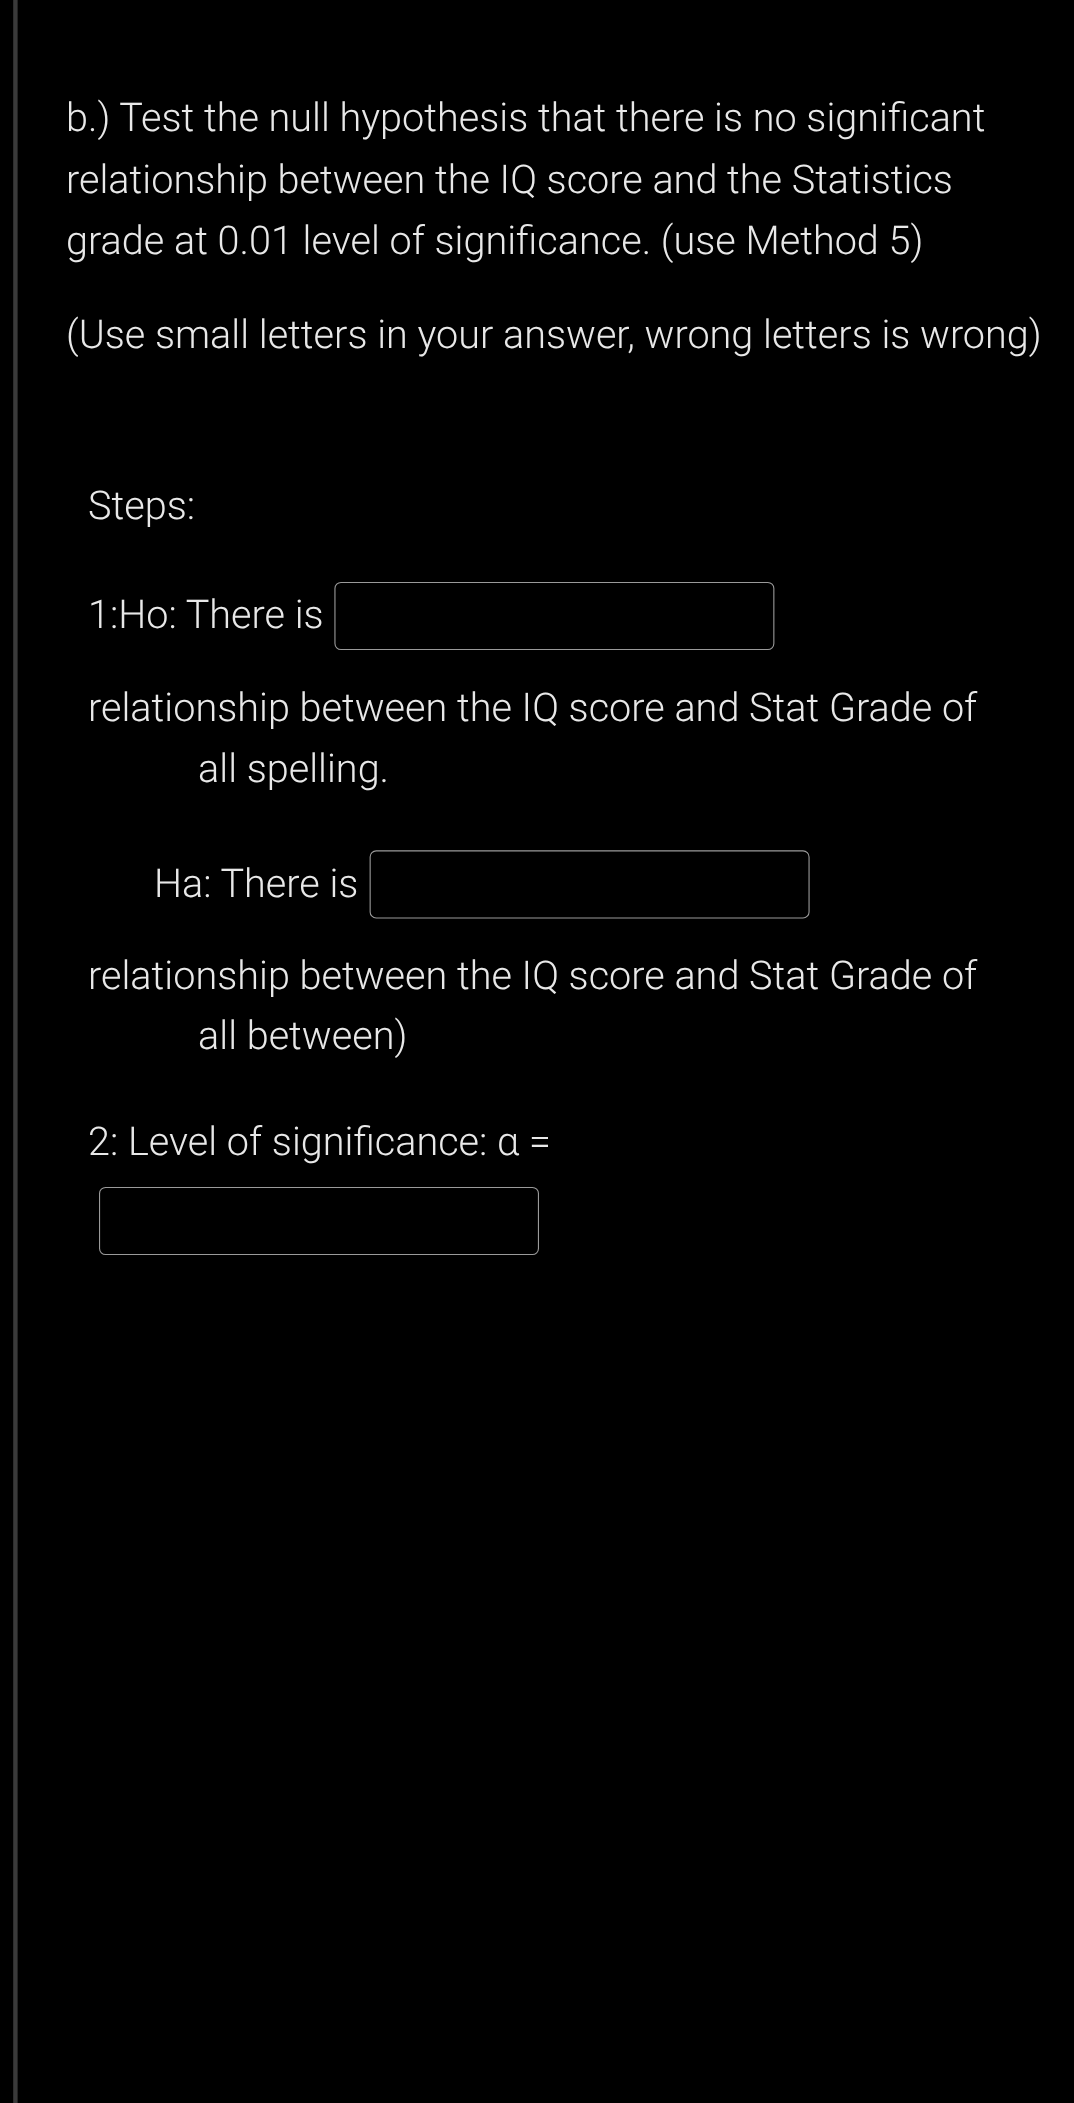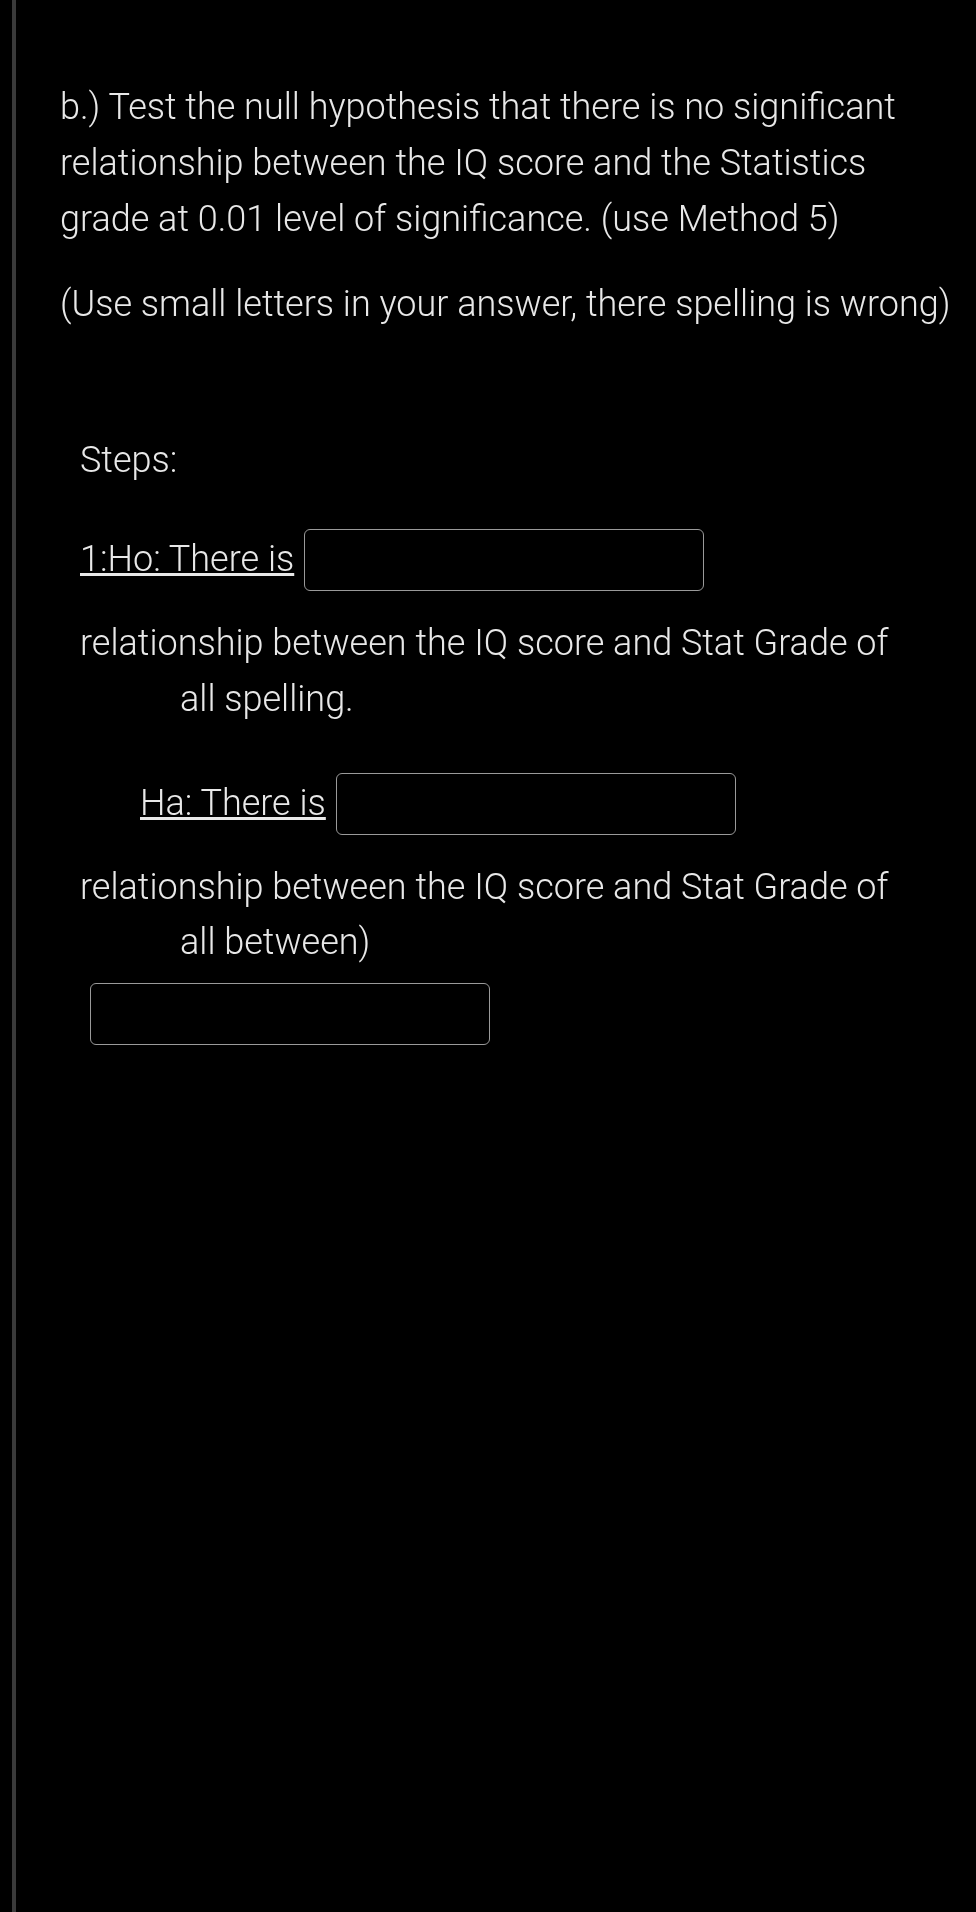--- a/index.html
+++ b/index.html
@@ -45,21 +45,20 @@
     }
     .indent {
       padding-left: 100px;
     }
     .indent-small {
       padding-left: 60px;
     }
     .step-row {
       margin-top: 35px;
       margin-bottom: 15px;
-      text-decoration: underline;
     }
     input[type="text"] {
       background-color: #000000;
       border: 1px solid #9a9a9a;
       border-radius: 6px;
       height: 62px;
       width: 400px;
       font-size: 32px;
       color: #e8e8e8;
       padding: 0 12px;
@@ -80,21 +79,21 @@
   </style>
 </head>
 <body>
 
 <div class="left-border"></div>
 
 <div class="content">
 
   <div class="paragraph">b.) Test the null hypothesis that there is no significant relationship between the IQ score and the Statistics grade at 0.01 level of significance. (use Method 5)</div>
 
-  <div class="paragraph">(Use small letters in your answer, there spelling is wrong)</div>
+  <div class="paragraph">(Use small letters in your answer, wrong letters is wrong)</div>
 
   <div class="step-section">
 
     <div class="step-label">Steps:</div>
 
     <div class="step-row inline-group">
       <span>1:Ho: There is</span>
       <input type="text" style="">
     </div>
 
@@ -102,17 +101,18 @@
     <div class="step-line indent">all spelling.</div>
 
     <div class="step-row inline-group indent-small" style="margin-top:45px;">
       <span>Ha: There is</span>
       <input type="text" style="">
     </div>
 
     <div class="step-line" style="margin-top:25px;">relationship between the IQ score and Stat Grade of</div>
     <div class="step-line indent">all between)</div>
 
+    <div class="step-line" style="margin-top:40px;">2: Level of significance: α =</div>
     <input type="text" class="input-block" style="">
 
   </div>
 
 </div>
 
 </body></html>

